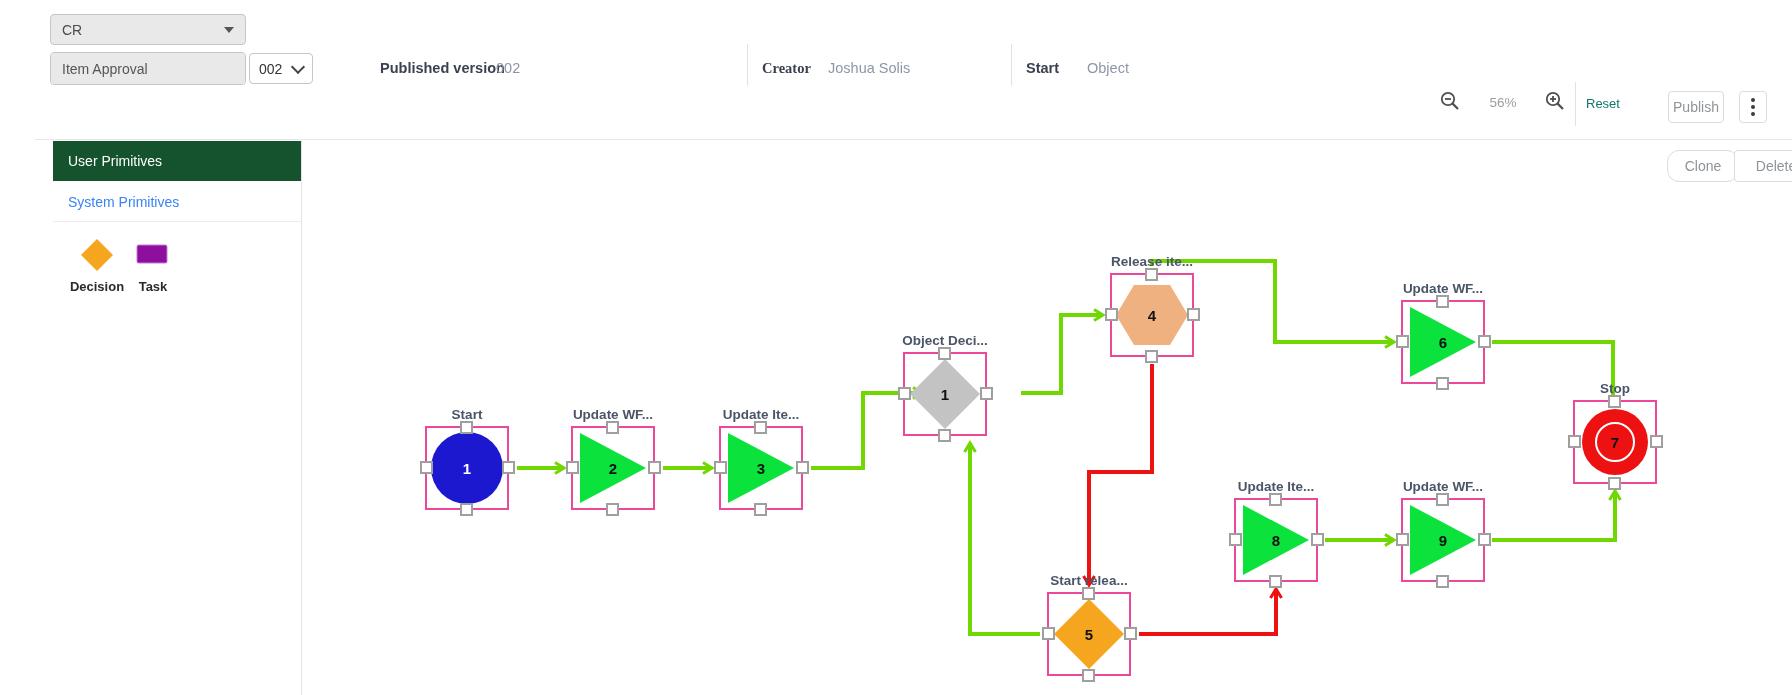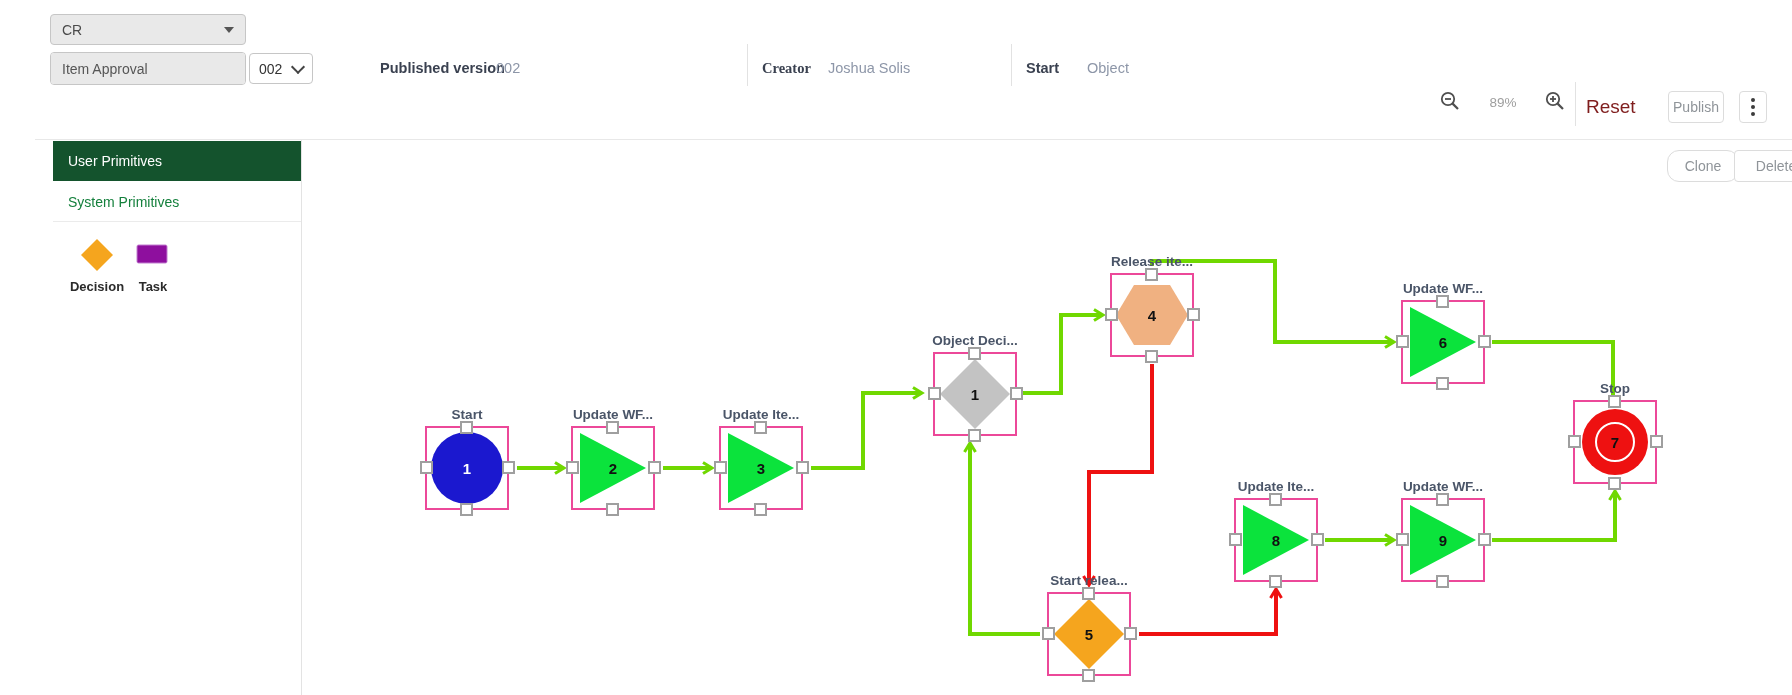--- a/index.html
+++ b/index.html
@@ -11,26 +11,26 @@
        display:flex;align-items:center;font-size:14px;color:#4a4a4a;}
   .caret-down{width:0;height:0;border-left:5px solid transparent;border-right:5px solid transparent;
        border-top:6px solid #555;}
   .chev{width:8px;height:8px;border-right:2px solid #444;border-bottom:2px solid #444;
        transform:rotate(45deg);margin-top:-4px;}
   .hdr-label{position:absolute;font-weight:700;color:#3a4150;font-size:14.5px;white-space:nowrap;}
   .hdr-value{position:absolute;color:#8d96a8;font-size:14.5px;white-space:nowrap;}
   .vdiv{position:absolute;width:1px;background:#e2e2e2;}
   .btn{box-sizing:border-box;background:#fff;border:1px solid #dcdcdc;border-radius:4px;
        color:#8f9499;font-size:14px;display:flex;align-items:center;justify-content:center;cursor:pointer;}
-  .txtbtn{position:absolute;font-size:19px;color:#7f1d1d;cursor:pointer;white-space:nowrap;}
+  .txtbtn{position:absolute;font-size:13px;color:#0f766e;cursor:pointer;white-space:nowrap;}
   .kebab-dot{width:4px;height:4px;border-radius:50%;background:#3c3c3c;margin:1.5px 0;}
   
   .side-tab-active{position:absolute;left:18px;top:141px;width:248px;height:40px;background:#14532d;
        color:#fff;font-size:14px;display:flex;align-items:center;padding-left:15px;box-sizing:border-box;cursor:pointer;}
-  .side-tab{position:absolute;left:33px;top:194px;color:#15803d;font-size:14px;cursor:pointer;}
+  .side-tab{position:absolute;left:33px;top:194px;color:#3b82f6;font-size:14px;cursor:pointer;}
   .pal-label{position:absolute;font-size:13px;font-weight:700;color:#2b2b2b;text-align:center;}
   
   #edges-svg{position:absolute;left:0;top:0;width:1792px;height:695px;z-index:1;pointer-events:none;}
   .node{position:absolute;width:84px;height:84px;box-sizing:border-box;border:2px solid #ec4899;
         background:transparent;z-index:2;cursor:move;}
   .node svg.shape{position:absolute;left:0;top:0;}
   .node-number{position:absolute;left:0;top:0;width:80px;height:80px;display:flex;align-items:center;
         justify-content:center;font-size:15px;font-weight:700;color:#111;pointer-events:none;}
   .node-label{position:absolute;top:-21px;left:50%;transform:translateX(-50%);white-space:nowrap;
         font-size:13.5px;font-weight:600;color:#4a5568;}
@@ -75,21 +75,21 @@
   <span class="hdr-label" style="left:991px;top:60px;">Start</span>
   <span class="hdr-value" style="left:1052px;top:60px;">Object</span>
 
   <div class="abs" style="left:1404px;top:90px;width:22px;height:22px;cursor:pointer;">
     <svg width="22" height="22" viewBox="0 0 22 22">
       <circle cx="9" cy="9" r="6.2" fill="none" stroke="#4f4f4f" stroke-width="1.8"></circle>
       <line x1="13.6" y1="13.6" x2="19" y2="19" stroke="#4f4f4f" stroke-width="2.2"></line>
       <line x1="6" y1="9" x2="12" y2="9" stroke="#4f4f4f" stroke-width="1.8"></line>
     </svg>
   </div>
-  <span class="abs" style="left:1443px;top:95px;width:50px;text-align:center;color:#9e9e9e;font-size:13.5px;">89%</span>
+  <span class="abs" style="left:1443px;top:95px;width:50px;text-align:center;color:#9e9e9e;font-size:13.5px;">56%</span>
   <div class="abs" style="left:1509px;top:90px;width:22px;height:22px;cursor:pointer;">
     <svg width="22" height="22" viewBox="0 0 22 22">
       <circle cx="9" cy="9" r="6.2" fill="none" stroke="#4f4f4f" stroke-width="1.8"></circle>
       <line x1="13.6" y1="13.6" x2="19" y2="19" stroke="#4f4f4f" stroke-width="2.2"></line>
       <line x1="6" y1="9" x2="12" y2="9" stroke="#4f4f4f" stroke-width="1.8"></line>
       <line x1="9" y1="6" x2="9" y2="12" stroke="#4f4f4f" stroke-width="1.8"></line>
     </svg>
   </div>
   <div class="vdiv" style="left:1540px;top:82px;height:44px;"></div>
   <span class="txtbtn" style="left:1551px;top:96px;">Reset</span>
@@ -175,21 +175,21 @@
         <span class="node-label">Update Ite...</span>
         <svg class="shape" width="80" height="80" viewBox="0 0 80 80">
           <polygon points="7,5 7,75 73,40" fill="#0be33c"></polygon>
         </svg>
         <span class="node-number">3</span>
         <div class="handle t"></div>
         <div class="handle b"></div>
         <div class="handle l"></div>
         <div class="handle r"></div>
       </div>
-      <div class="node" style="left: 898px; top: 352px;">
+      <div class="node" style="left: 868px; top: 352px;">
         <span class="node-label">Object Deci...</span>
         <svg class="shape" width="80" height="80" viewBox="0 0 80 80">
           <polygon points="40,5 75,40 40,75 5,40" fill="#c3c3c3"></polygon>
         </svg>
         <span class="node-number">1</span>
         <div class="handle t"></div>
         <div class="handle b"></div>
         <div class="handle l"></div>
         <div class="handle r"></div>
       </div>

